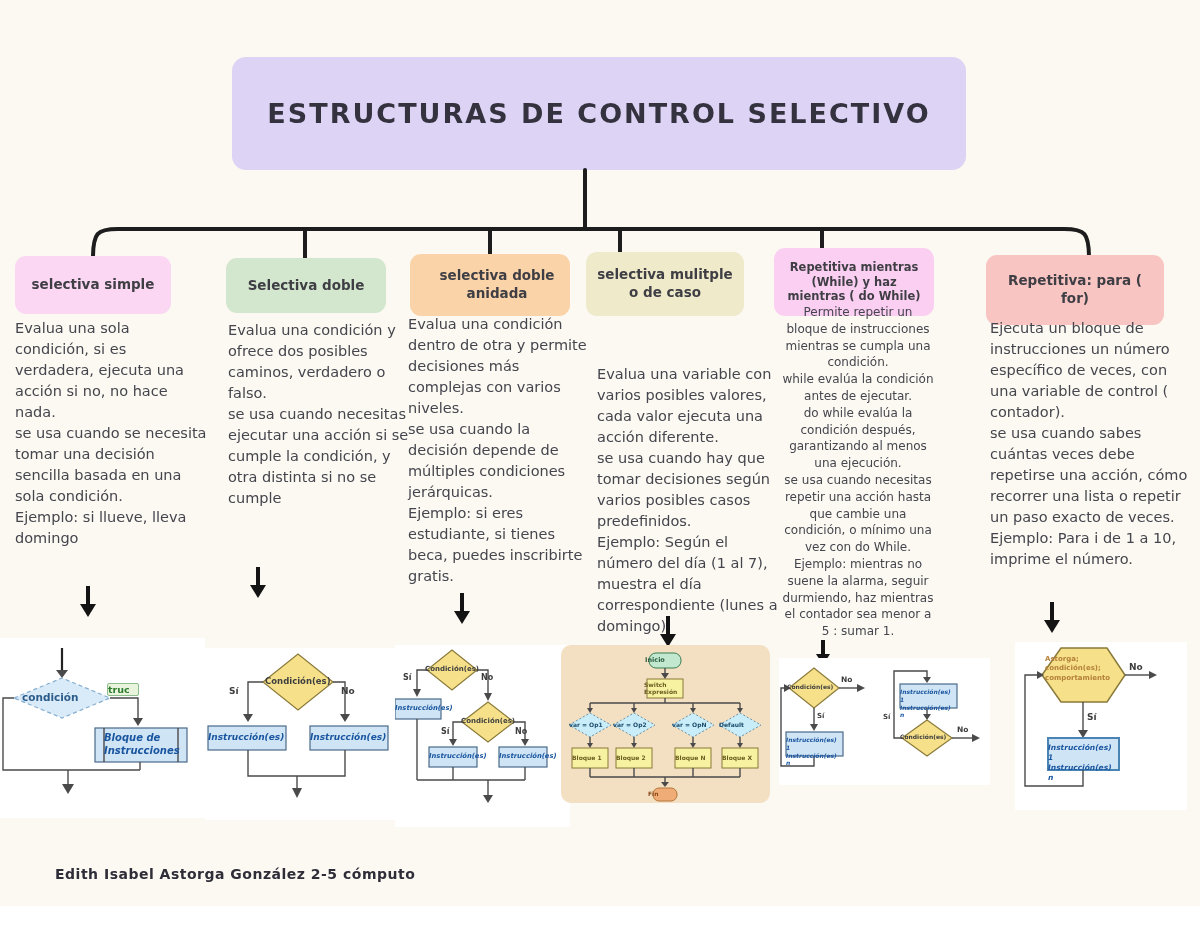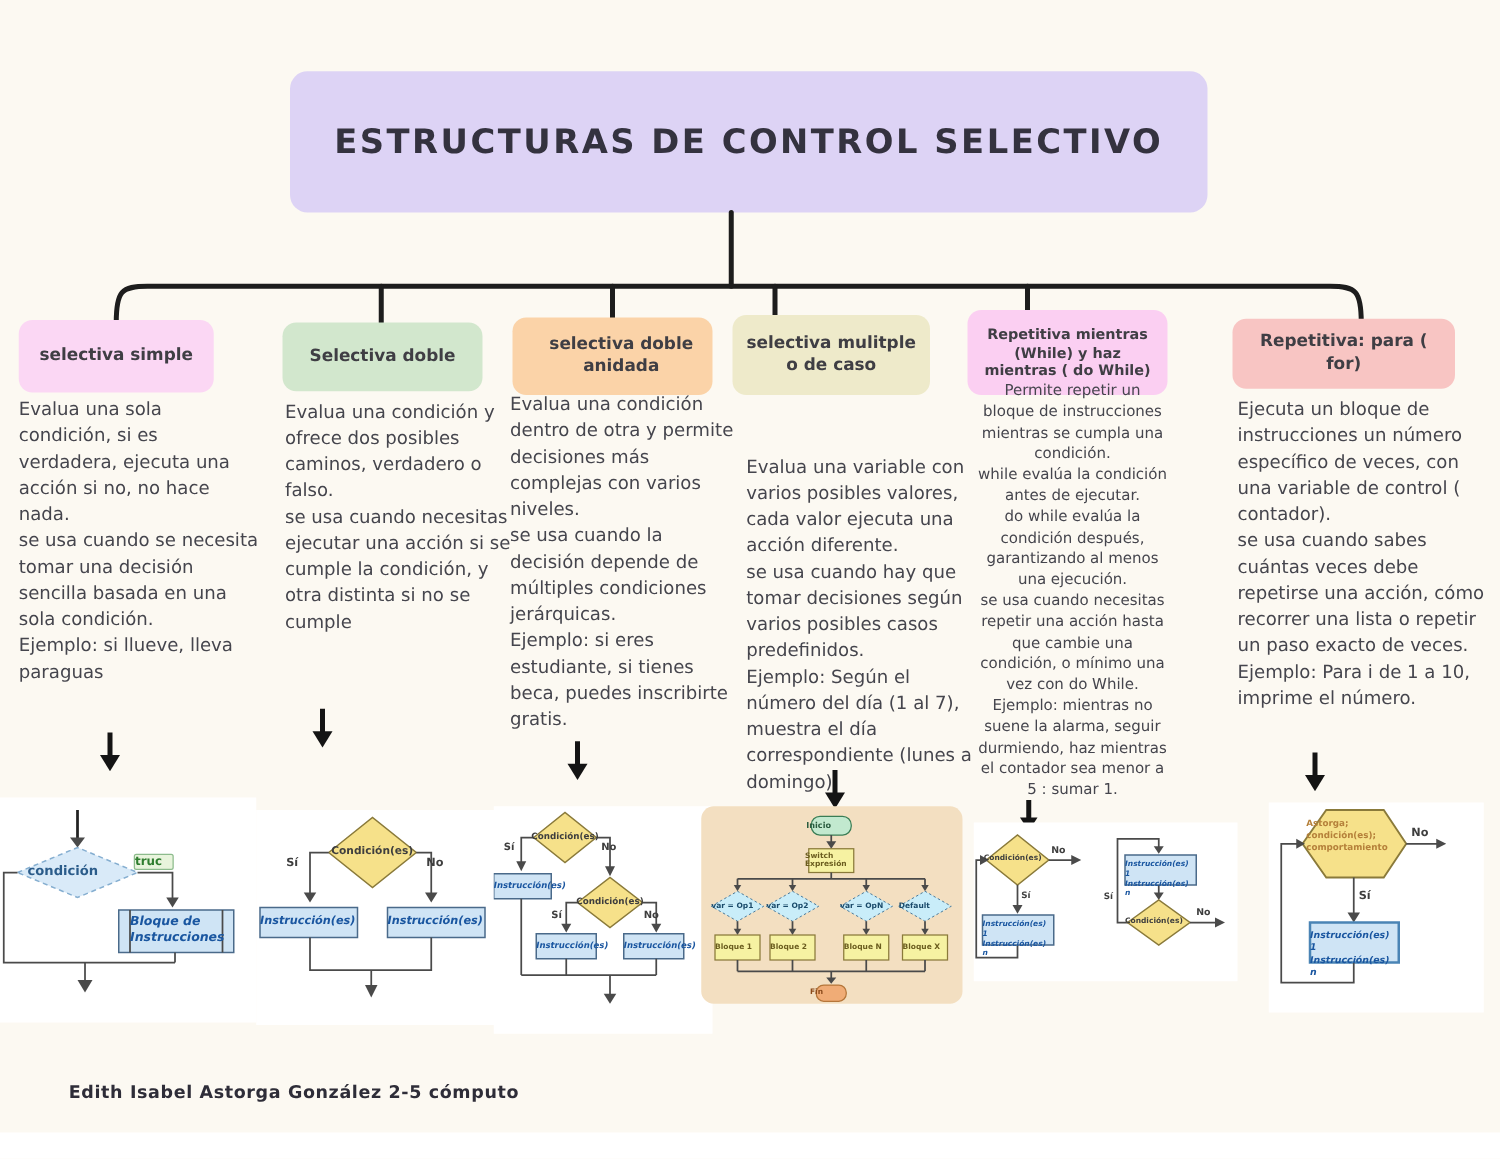--- a/index.html
+++ b/index.html
@@ -9,21 +9,21 @@
              border-radius:14px;display:flex;align-items:center;justify-content:center;}
   .title-text{font-size:27px;font-weight:bold;letter-spacing:2px;color:#34323f;}
   .tree{position:absolute;left:0;top:0;pointer-events:none;}
   .col-header{position:absolute;border-radius:11px;display:flex;align-items:center;justify-content:center;
               text-align:center;font-weight:bold;font-size:13.5px;color:#3f3e44;padding:4px 8px;box-sizing:border-box;line-height:1.3;}
   .h1{left:15px;top:256px;width:156px;height:58px;background:#fbd7f4;}
   .h2{left:226px;top:258px;width:160px;height:55px;background:#d2e7cd;}
   .h3{left:410px;top:254px;width:160px;height:62px;background:#fbd3a8;padding-left:22px;}
   .h4{left:586px;top:252px;width:158px;height:64px;background:#eeeaca;}
   .h5{left:774px;top:248px;width:160px;height:68px;background:#fbcff2;font-size:11.5px;}
-  .h6{left:986px;top:255px;width:178px;height:56px;background:#f8c5c3;}
+  .h6{left:986px;top:255px;width:178px;height:70px;background:#f8c5c3;}
   .col-desc{position:absolute;font-size:14.5px;line-height:1.45;white-space:pre-line;color:#45454d;}
   .d1{left:15px;top:318px;width:192px;}
   .d2{left:228px;top:320px;width:192px;}
   .d3{left:408px;top:314px;width:184px;}
   .d4{left:597px;top:316px;width:190px;margin-top:48px;}
   .d5{left:782px;top:304px;width:152px;font-size:12px;line-height:1.4;text-align:center;}
   .d6{left:990px;top:318px;width:202px;}
   .col-arrow{position:absolute;}
   .col-arrow line{stroke:#141414;stroke-width:4;}
   .col-arrow polygon{fill:#141414;}
@@ -76,21 +76,21 @@
     </div>
   <div class="col-header h5">
       <span>Repetitiva mientras (While) y haz mientras ( do While)</span>
     </div>
   <div class="col-header h6">
       <span>Repetitiva: para ( for)</span>
     </div>
 
   <div class="col-desc d1">Evalua una sola condición, si es verdadera, ejecuta una acción si no, no hace nada.
 se usa cuando se necesita tomar una decisión sencilla basada en una sola condición.
-Ejemplo: si llueve, lleva paraguas</div>
+Ejemplo: si llueve, lleva domingo</div>
   <div class="col-desc d2">Evalua una condición y ofrece dos posibles caminos, verdadero o falso.
 se usa cuando necesitas ejecutar una acción si se cumple la condición, y otra distinta si no se cumple</div>
   <div class="col-desc d3">Evalua una condición dentro de otra y permite decisiones más complejas con varios niveles.
 se usa cuando la decisión depende de múltiples condiciones jerárquicas.
 Ejemplo: si eres estudiante, si tienes beca, puedes inscribirte gratis.</div>
   <div class="col-desc d4">Evalua una variable con varios posibles valores, cada valor ejecuta una acción diferente.
 se usa cuando hay que tomar decisiones según varios posibles casos predefinidos.
 Ejemplo: Según el número del día (1 al 7), muestra el día correspondiente (lunes a domingo).</div>
   <div class="col-desc d5">Permite repetir un bloque de instrucciones mientras se cumpla una condición.
 while evalúa la condición antes de ejecutar.

